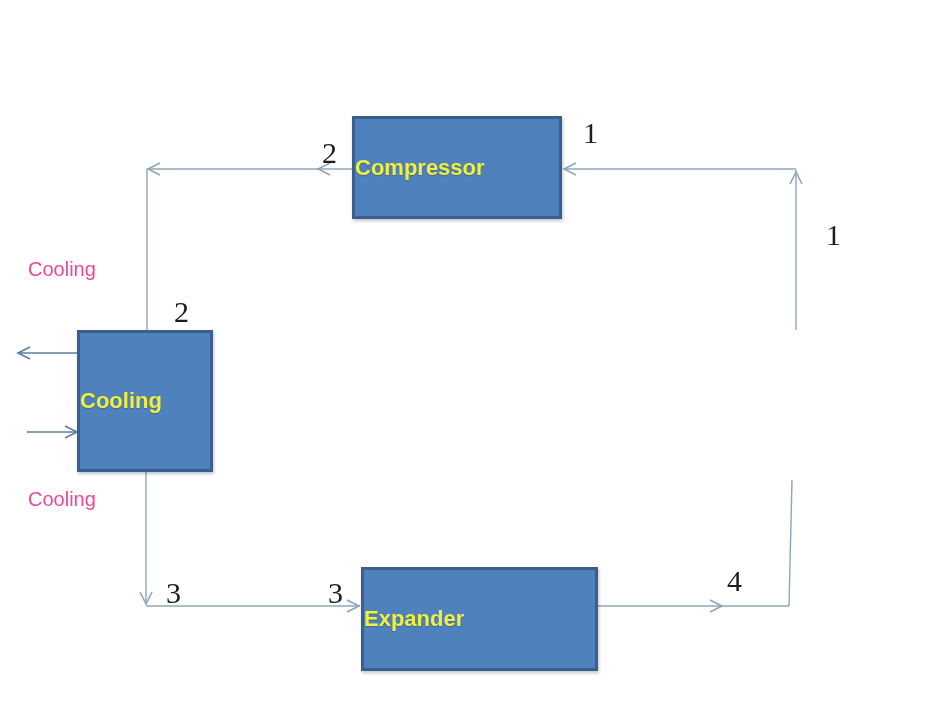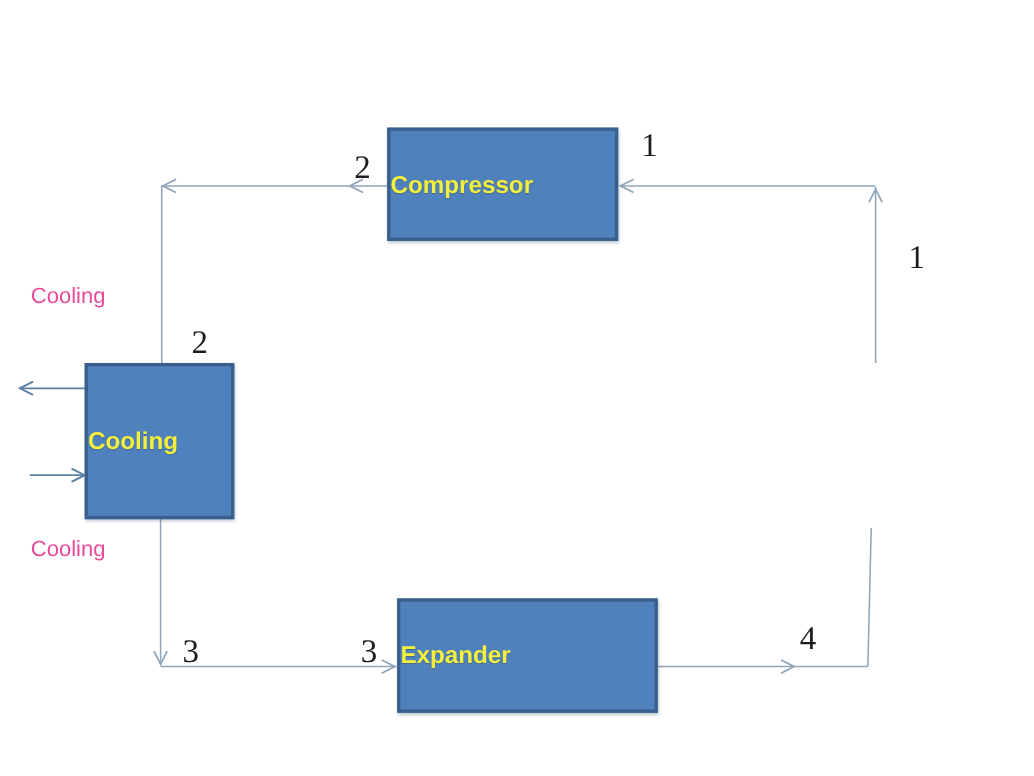--- a/index.html
+++ b/index.html
@@ -123,21 +123,21 @@
 
   <div class="block" style="left:352px; top:116px; width:210px; height:103px;">
     <span class="block-label">Compressor</span>
   </div>
 
   <div class="block" style="left:77px; top:330px; width:136px; height:142px;">
     <span class="block-label">Cooling</span>
   </div>
 
 
-  <div class="block" style="left:361px; top:544px; width:237px; height:104px;">
+  <div class="block" style="left:361px; top:567px; width:237px; height:104px;">
     <span class="block-label">Expander</span>
   </div>
 
   <div class="stream-num" style="left:583px; top:118px;">1</div>
   <div class="stream-num" style="left:826px; top:220px;">1</div>
   <div class="stream-num" style="left:322px; top:138px;">2</div>
   <div class="stream-num" style="left:174px; top:297px;">2</div>
   <div class="stream-num" style="left:166px; top:578px;">3</div>
   <div class="stream-num" style="left:328px; top:578px;">3</div>
   <div class="stream-num" style="left:727px; top:566px;">4</div>

